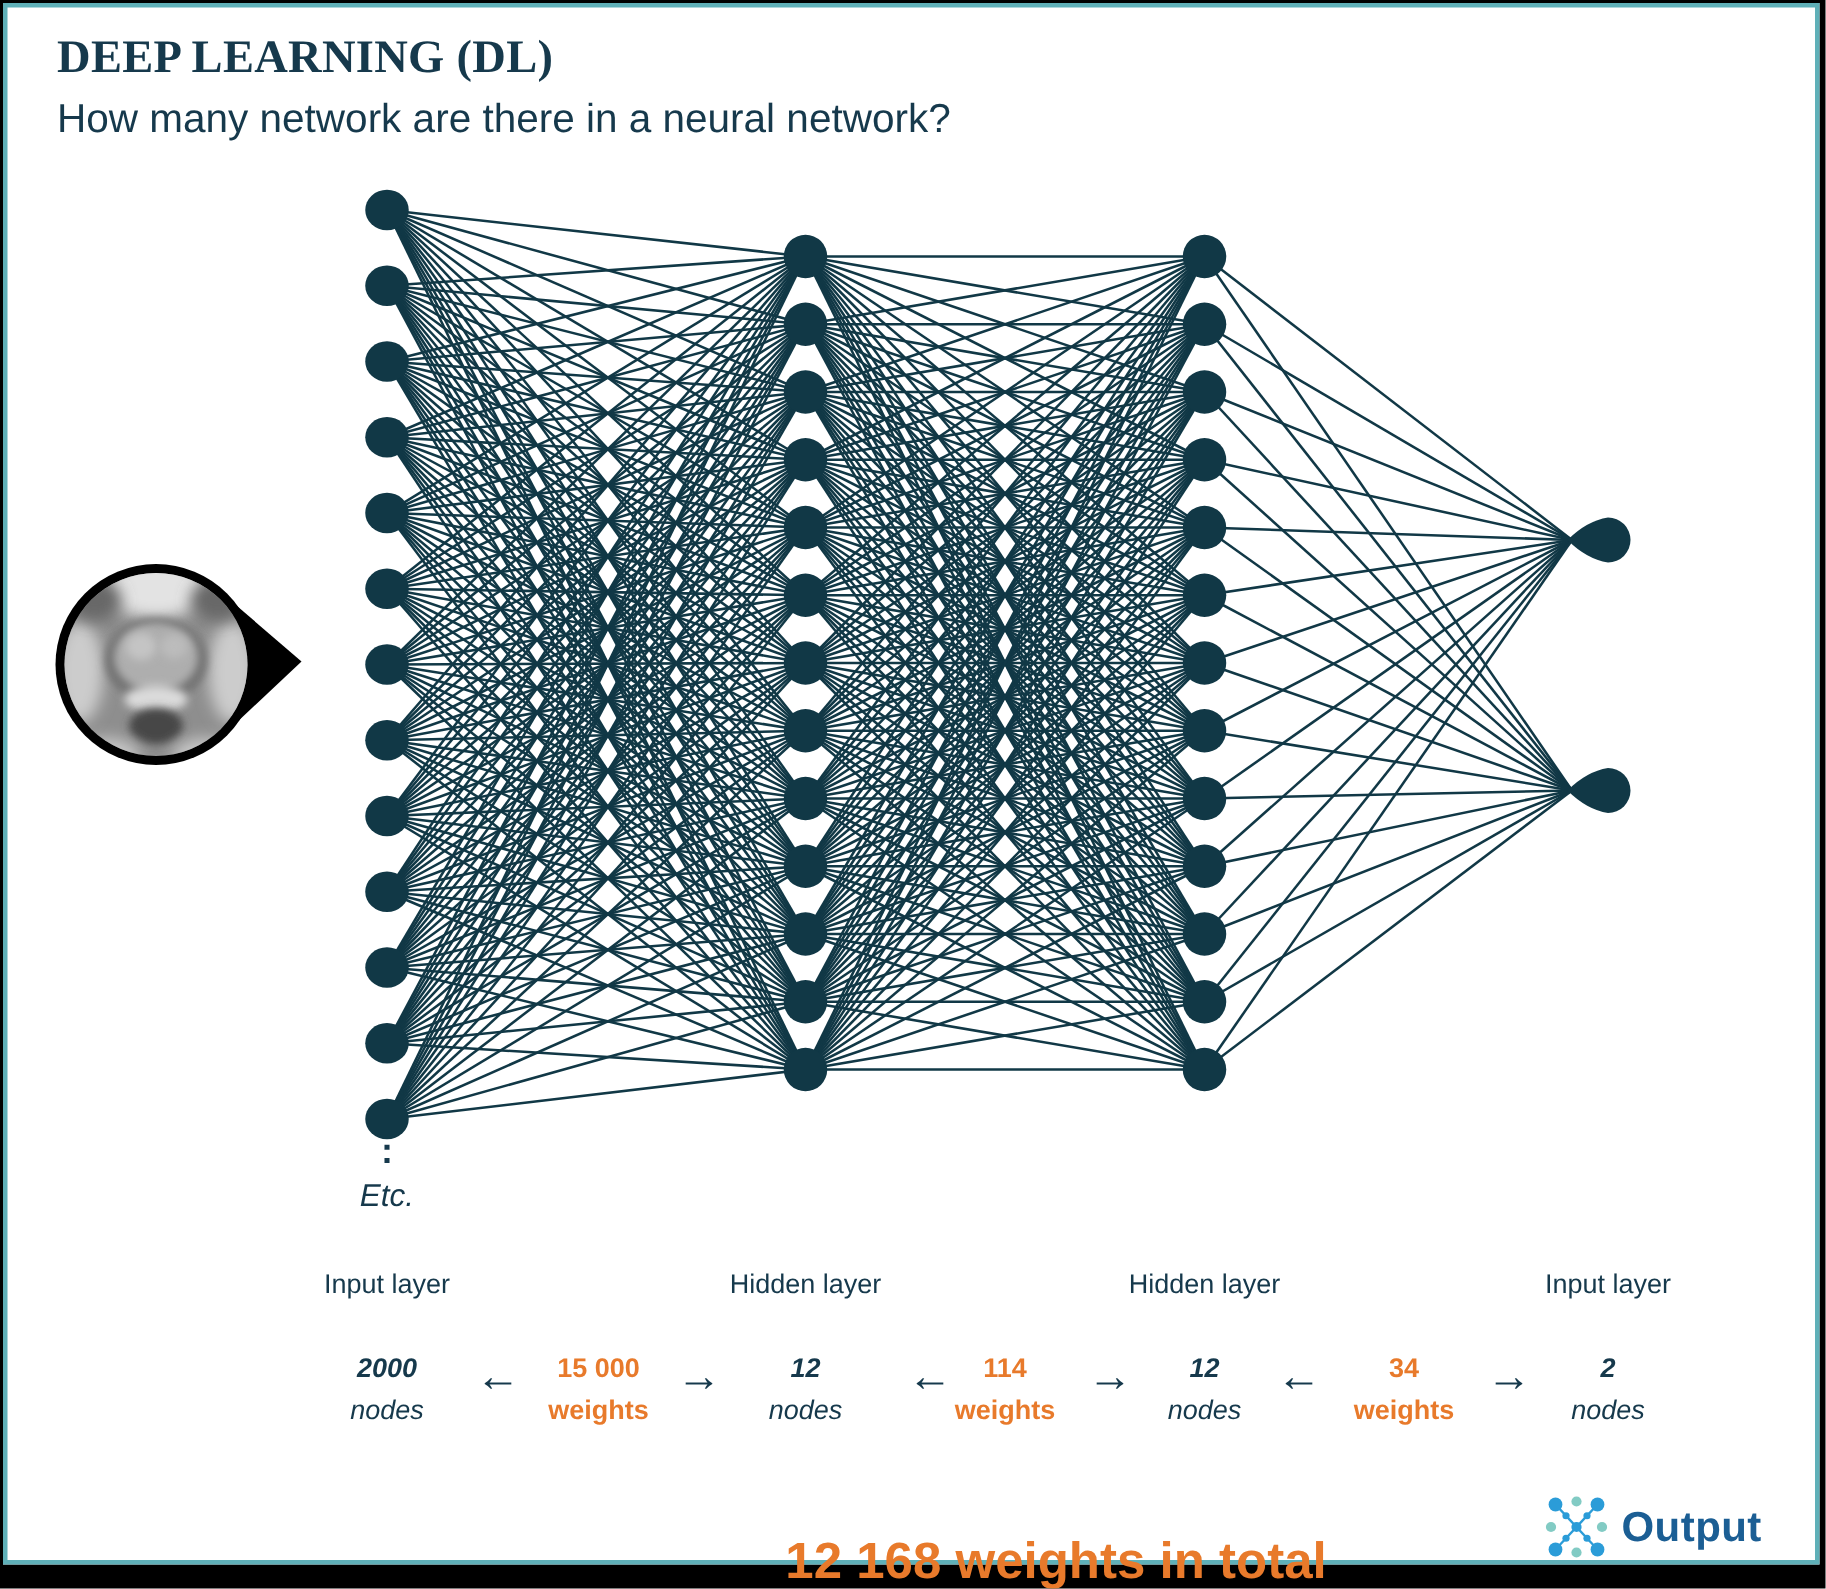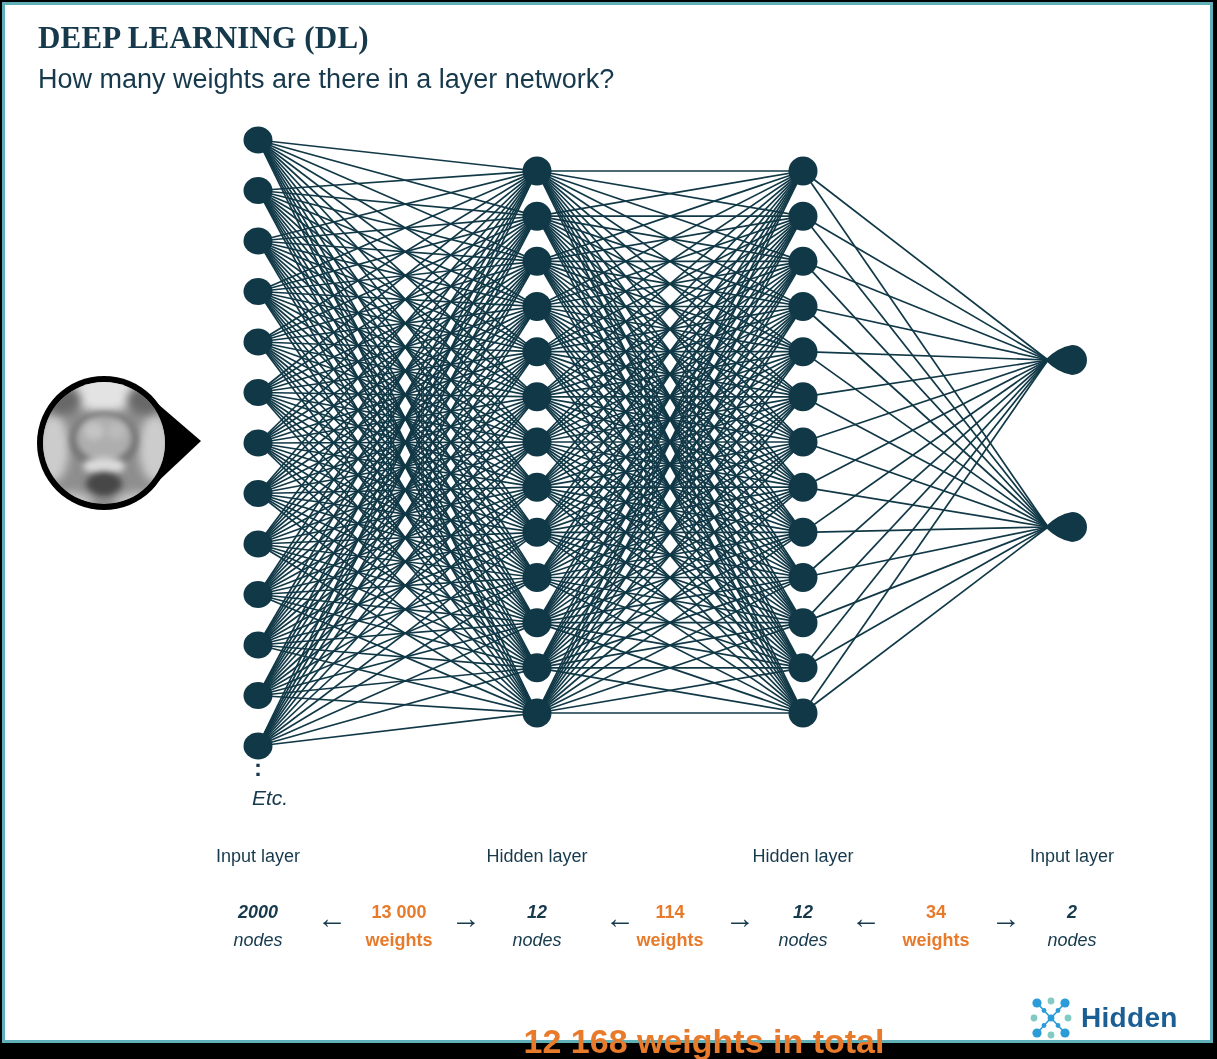--- a/index.html
+++ b/index.html
@@ -20,21 +20,21 @@
   .subtitle{
     left:38px;top:64px;font-size:27px;font-weight:400;color:#16394c;
   }
   #network-svg{position:absolute;left:0;top:0;pointer-events:none;}
   .dots{
     left:258px;top:756px;transform:translateX(-50%);
     font-size:24px;font-weight:bold;color:#16394c;line-height:24px;
   }
   .etc{
     left:258px;top:786px;transform:translateX(-50%);
-    font-size:21px;font-style:italic;color:#16394c;margin-left:12px;
+    font-size:21px;font-style:italic;color:#16394c;
   }
   .layer-label{
     top:846px;transform:translateX(-50%);
     font-size:18px;color:#16394c;white-space:nowrap;
   }
   .stat{
     top:898px;transform:translateX(-50%);text-align:center;
     color:#16394c;font-size:18px;font-style:italic;line-height:28px;
     white-space:nowrap;
   }
@@ -58,21 +58,21 @@
   .logo-text{
     font-size:28px;font-weight:bold;color:#1b5e94;letter-spacing:0.3px;
   }
 </style>
 </head>
 <body>
 
 <div class="canvas"></div>
 
 <div class="abs title">DEEP LEARNING (DL)</div>
-<div class="abs subtitle">How many weights are there in a layer network?</div>
+<div class="abs subtitle">How many network are there in a neural network?</div>
 
 <svg id="network-svg" width="1217" height="840" viewBox="0 0 1217 840">
     <line x1="258" y1="140" x2="537" y2="171" stroke="#113846" stroke-width="1.7"></line>
     <line x1="258" y1="140" x2="537" y2="216.16666666666666" stroke="#113846" stroke-width="1.7"></line>
     <line x1="258" y1="140" x2="537" y2="261.3333333333333" stroke="#113846" stroke-width="1.7"></line>
     <line x1="258" y1="140" x2="537" y2="306.5" stroke="#113846" stroke-width="1.7"></line>
     <line x1="258" y1="140" x2="537" y2="351.66666666666663" stroke="#113846" stroke-width="1.7"></line>
     <line x1="258" y1="140" x2="537" y2="396.8333333333333" stroke="#113846" stroke-width="1.7"></line>
     <line x1="258" y1="140" x2="537" y2="442" stroke="#113846" stroke-width="1.7"></line>
     <line x1="258" y1="140" x2="537" y2="487.16666666666663" stroke="#113846" stroke-width="1.7"></line>
@@ -527,21 +527,21 @@
   <span class="num">12</span><br>
   <span>nodes</span>
 </div>
 <div class="abs stat" style="left:1072px">
   <span class="num">2</span><br>
   <span>nodes</span>
 </div>
 
 <div class="abs arrow" style="left:332px">←</div>
 <div class="abs weights" style="left:399px">
-  <span>13 000</span><br>
+  <span>15 000</span><br>
   <span>weights</span>
 </div>
 <div class="abs arrow" style="left:466px">→</div>
 
 <div class="abs arrow" style="left:620px">←</div>
 <div class="abs weights" style="left:670px">
   <span>114</span><br>
   <span>weights</span>
 </div>
 <div class="abs arrow" style="left:740px">→</div>
@@ -574,14 +574,14 @@
       <circle cx="30" cy="31.5" r="2.4"></circle>
       <circle cx="23" cy="24" r="3.4"></circle>
     </g>
     <g fill="#82cbc4">
       <circle cx="23" cy="7" r="3.4"></circle>
       <circle cx="6" cy="24" r="3.4"></circle>
       <circle cx="40" cy="24" r="3.4"></circle>
       <circle cx="23" cy="41" r="3.4"></circle>
     </g>
   </svg>
-  <span class="logo-text">Hidden</span>
+  <span class="logo-text">Output</span>
 </div>
 
 </body></html>

